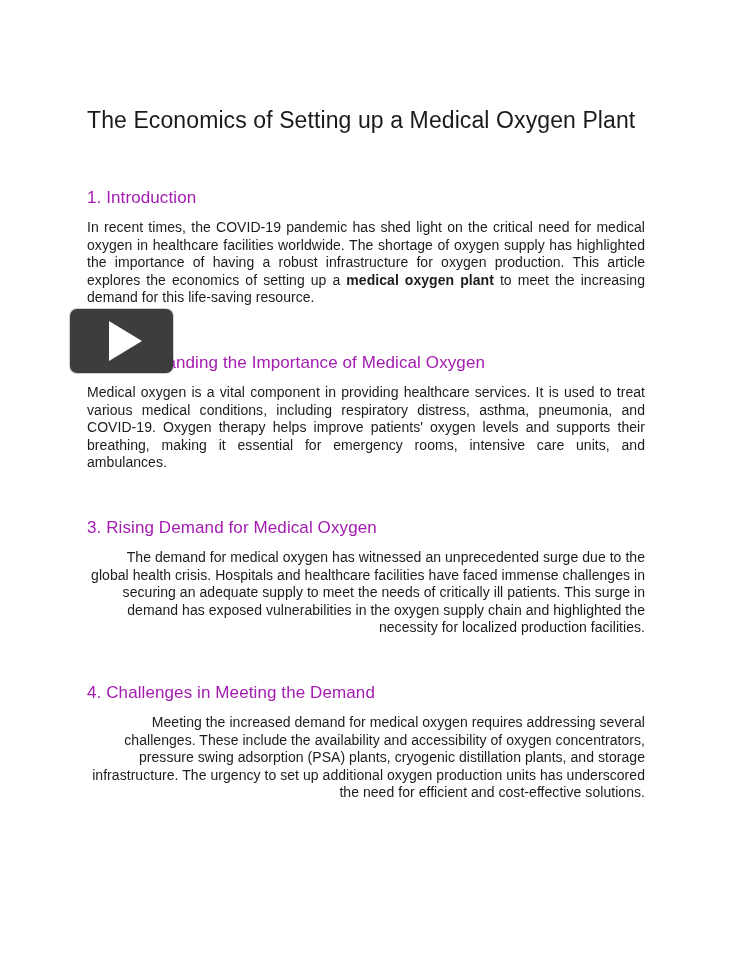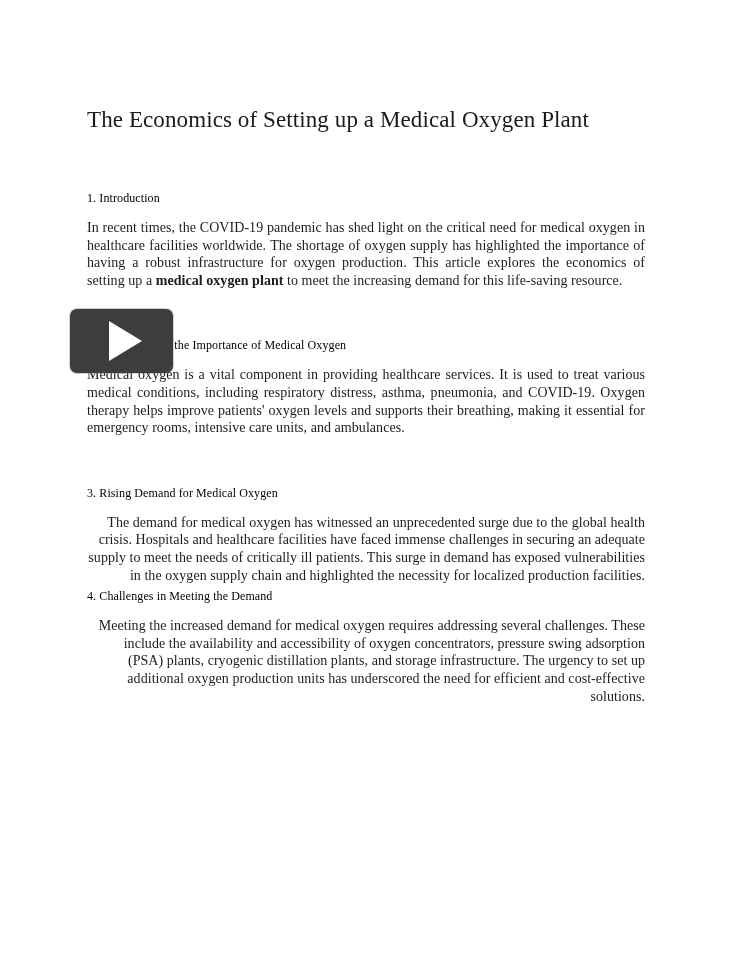--- a/index.html
+++ b/index.html
@@ -15,21 +15,20 @@
     position: relative;
     overflow: hidden;
     -webkit-font-smoothing: antialiased;
   }
 
   .page {
     position: relative;
     width: 648px;
     height: 960px;
     background: #ffffff;
-    font-family: Liberation Serif, serif;
   }
 
   .content {
     position: absolute;
     left: 87px;
     top: 104px;
     width: 558px;
   }
 
   .doc-title {
@@ -41,27 +40,27 @@
     letter-spacing: 0.1px;
   }
 
   .section {
     margin-top: 0;
   }
 
   .section-1 { margin-top: 50px; }
   .section-2 { margin-top: 44px; }
   .section-3 { margin-top: 44px; }
-  .section-4 { }
+  .section-4 { margin-top: 44px; }
 
   .section-heading {
-    font-size: 12px;
+    font-size: 17px;
     line-height: 24px;
     font-weight: 400;
-    color: #000000;
+    color: #a21caf;
     margin: 0 0 9px 0;
     letter-spacing: 0.1px;
   }
 
   .section-body {
     font-size: 14px;
     line-height: 17.6px;
     color: #1c1c1c;
     margin: 0;
     letter-spacing: 0.05px;

